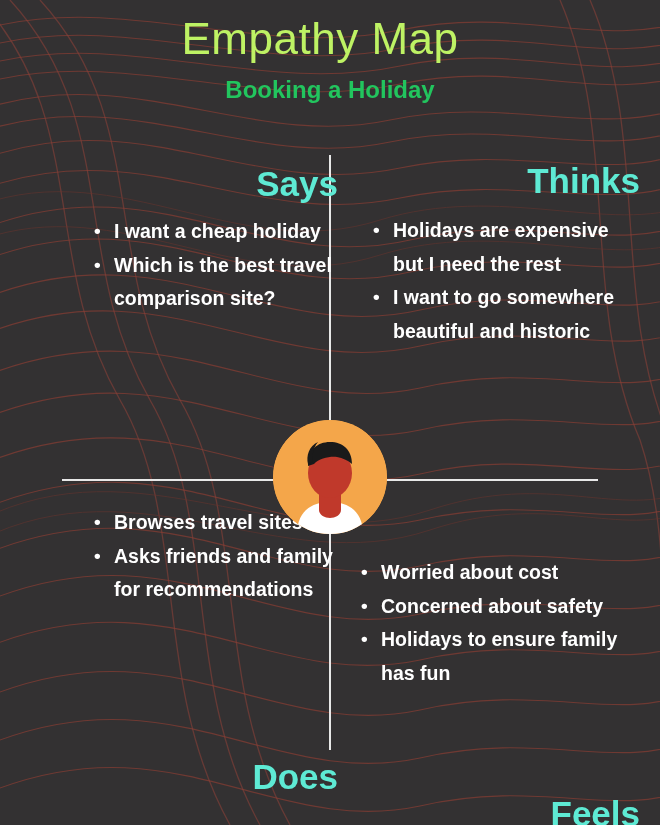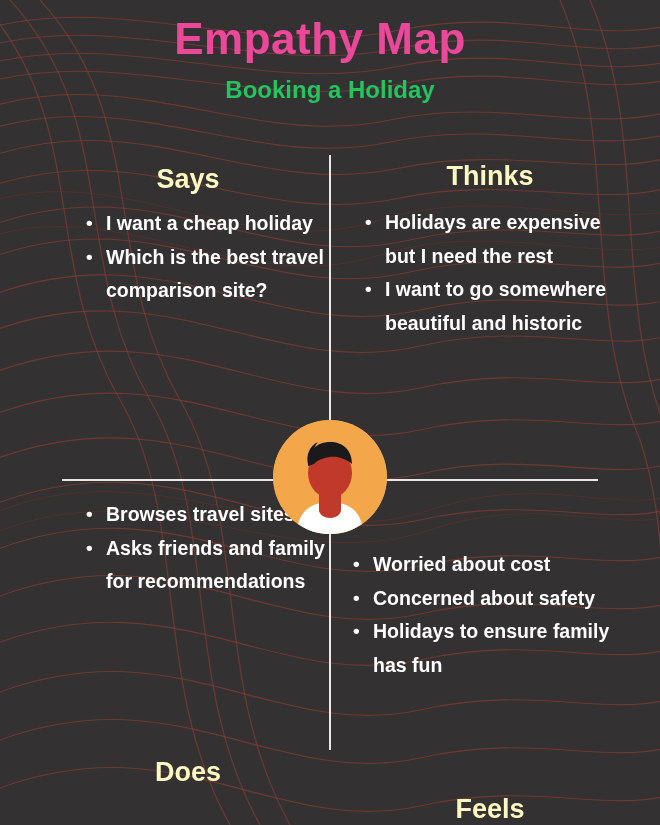--- a/index.html
+++ b/index.html
@@ -31,23 +31,23 @@
     position: relative;
     width: 660px;
     height: 825px;
   }
   .title {
     position: absolute;
     top: 14px;
     left: 0;
     width: 640px;
     text-align: center;
-    color: #ec4899;
+    color: #bef264;
     font-size: 44px;
-    font-weight: bold;
+    font-weight: normal;
     letter-spacing: 0.5px;
   }
   .subtitle {
     position: absolute;
     top: 76px;
     left: 0;
     width: 660px;
     text-align: center;
     color: #22c55e;
     font-size: 24px;
@@ -64,34 +64,34 @@
   .divider-h {
     position: absolute;
     left: 62px;
     top: 479px;
     width: 536px;
     height: 2px;
     background: #e8e8e8;
   }
   .quad-label {
     position: absolute;
-    color: #fef9c3;
-    font-size: 27px;
+    color: #5eead4;
+    font-size: 35px;
     font-weight: bold;
-    text-align: center;
+    text-align: right;
     width: 300px;
   }
   .label-says  { left: 38px;  top: 164px; }
   .label-thinks{ left: 340px; top: 161px; }
   .label-does  { left: 38px;  top: 757px; }
   .label-feels { left: 340px; top: 757px; margin-top: 37px; }
 
   ul.quad-list {
     position: absolute;
-    margin: 0;
+    margin: 8px;
     padding: 0 0 0 24px;
     list-style: none;
     color: #ffffff;
     font-size: 19.5px;
     font-weight: bold;
     line-height: 1.73;
   }
   ul.quad-list li {
     position: relative;
     padding-left: 4px;

